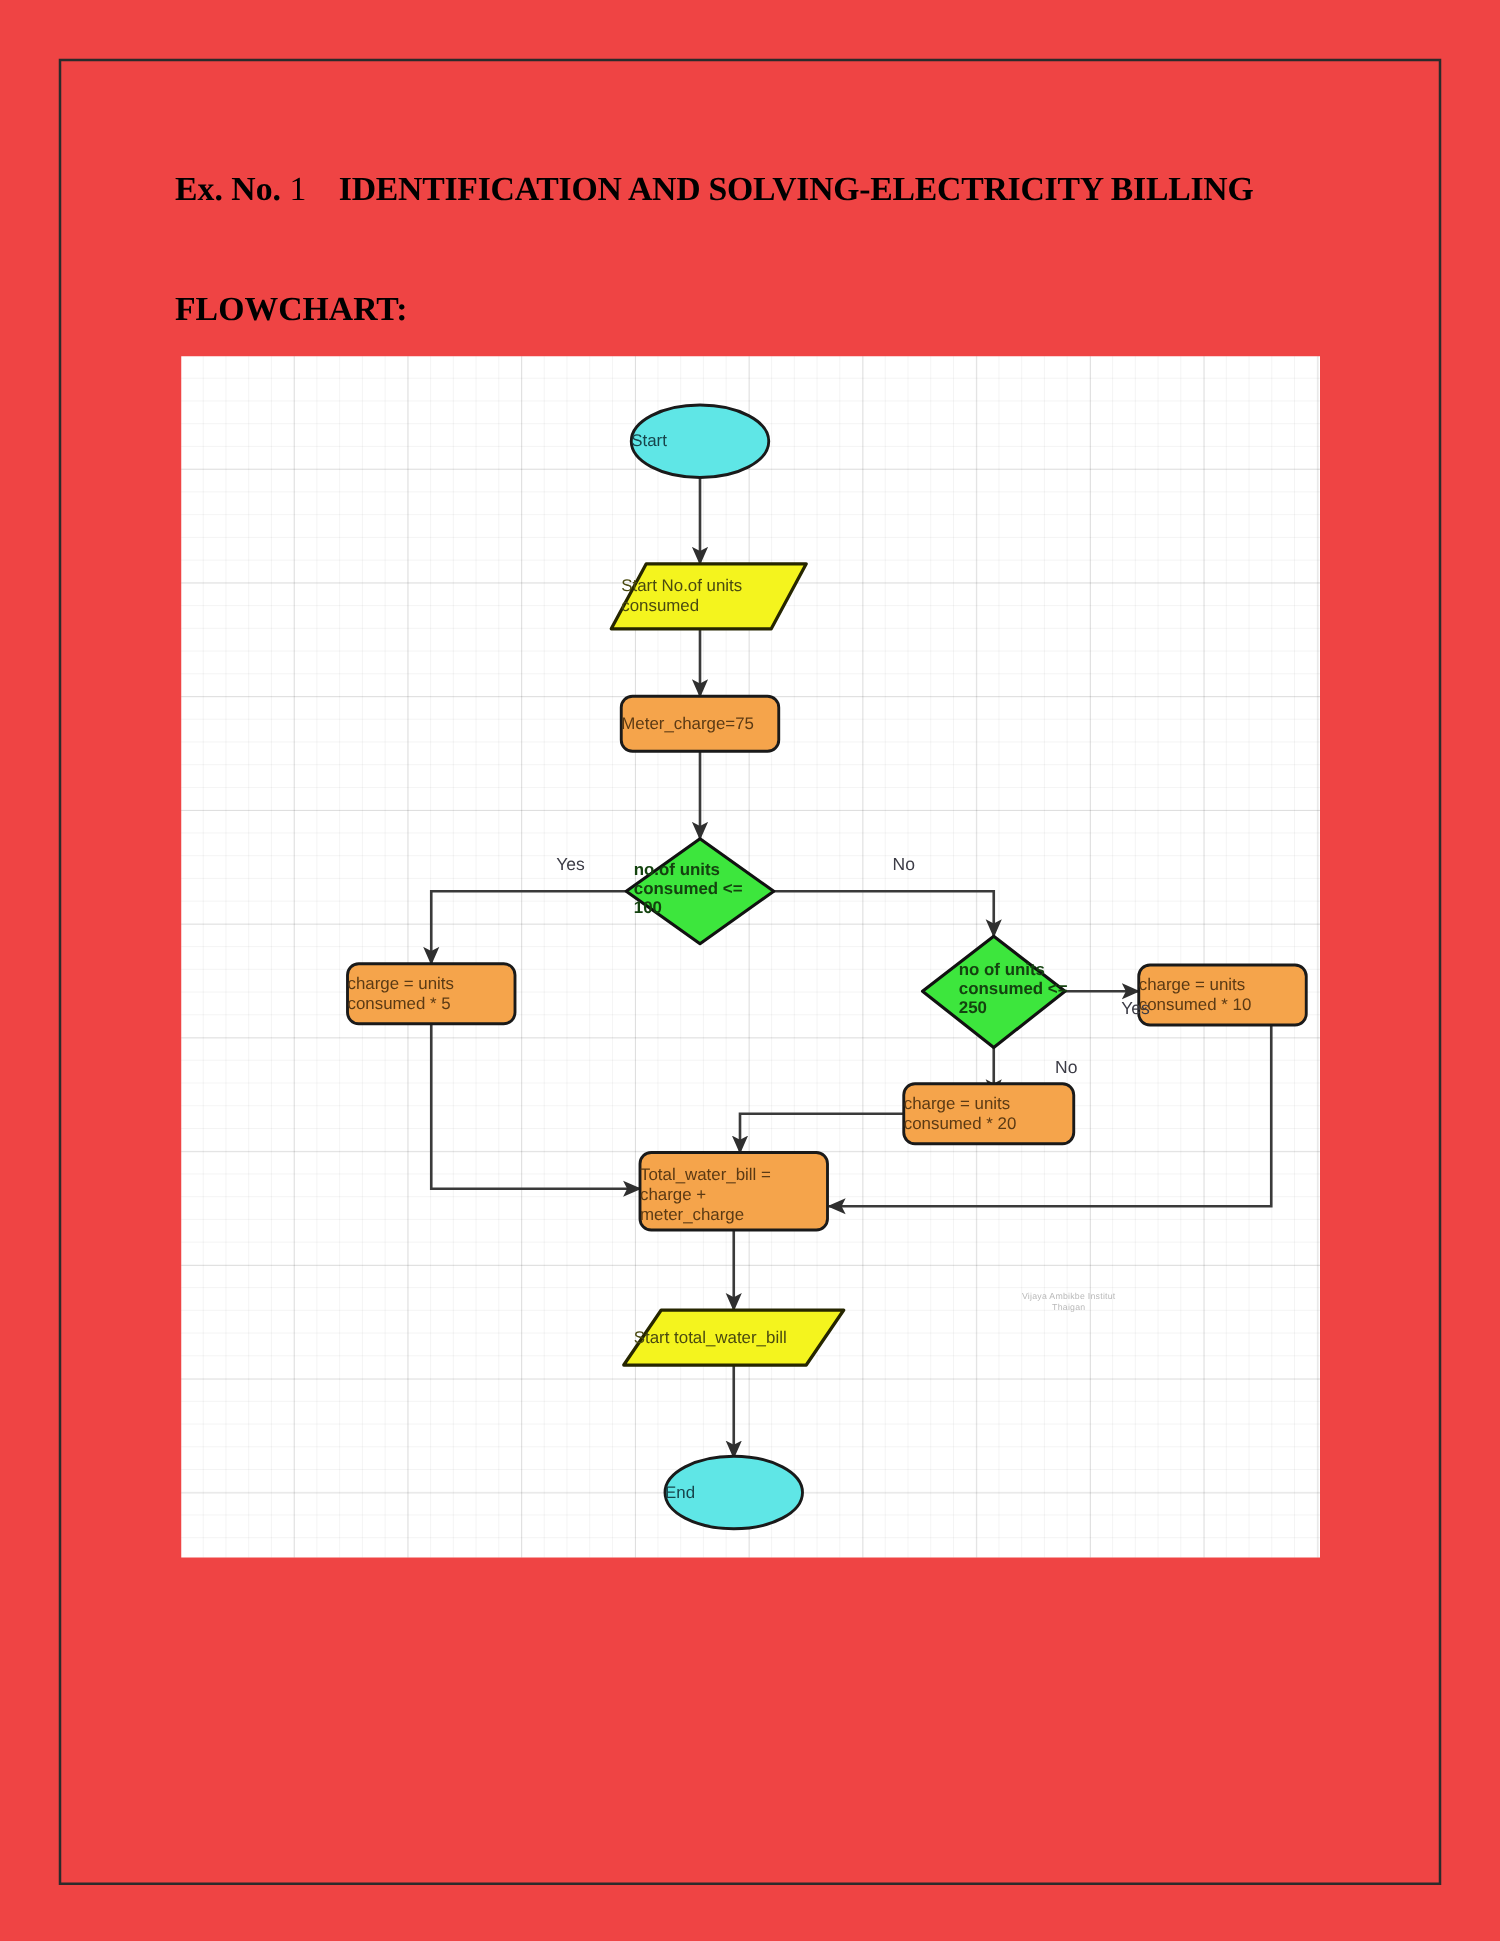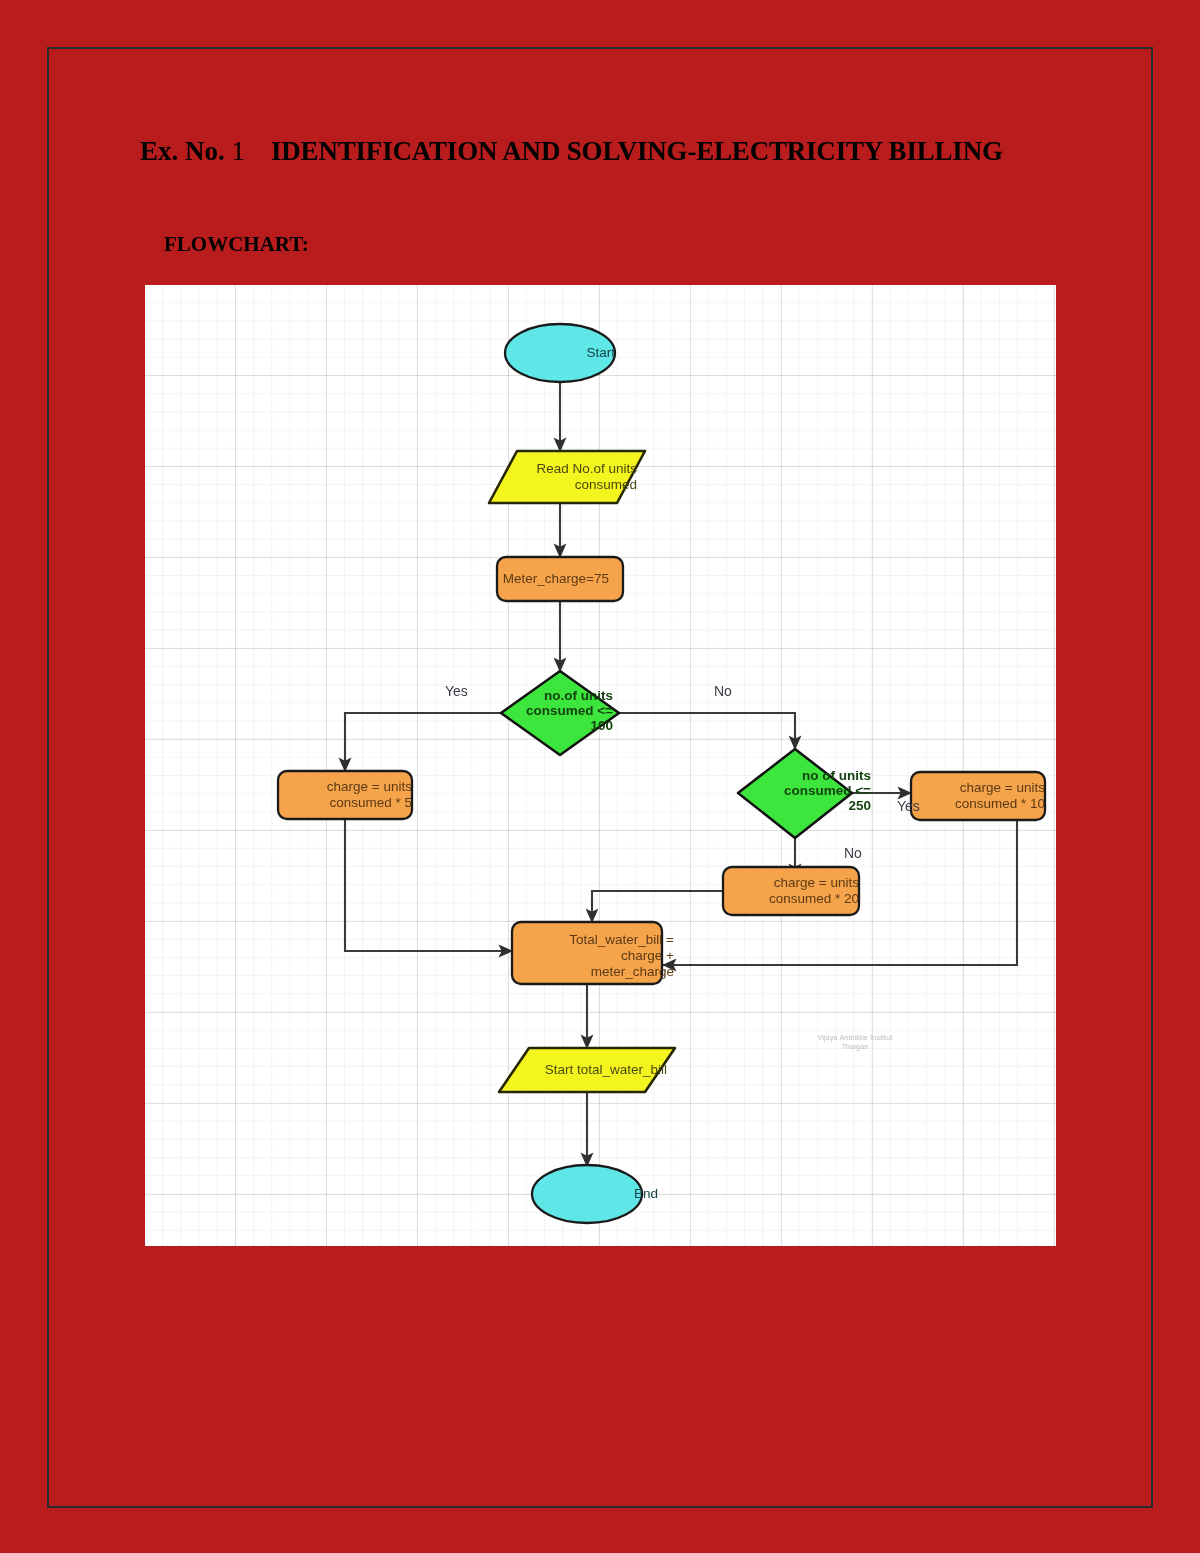--- a/index.html
+++ b/index.html
@@ -9,21 +9,21 @@
     background: #ffffff;
   }
   body {
     font-family: "Liberation Serif", serif;
     -webkit-font-smoothing: antialiased;
   }
   #page {
     position: relative;
     width: 1200px;
     height: 1553px;
-    background: #b91c1c;
+    background: #ef4444;
     overflow: hidden;
   }
   
   #page-border {
     position: absolute;
     left: 47px;
     top: 47px;
     width: 1106px;
     height: 1461px;
     border: 2px solid #2b2b2b;
@@ -53,24 +53,23 @@
     font-weight: bold;
     color: #000000;
     margin-left: 26px;
     letter-spacing: -0.2px;
   }
   #flowchart-label {
     position: absolute;
     left: 140px;
     top: 232px;
     font-family: "Liberation Serif", serif;
-    font-size: 21px;
+    font-size: 27px;
     font-weight: bold;
     color: #000000;
-    margin-left: 24px;
   }
 
   
   #flow-canvas {
     position: absolute;
     left: 145px;
     top: 285px;
     width: 911px;
     height: 961px;
     background-color: #ffffff;
@@ -94,21 +93,21 @@
     width: 911px;
     height: 961px;
   }
 
   
   .node-label {
     position: absolute;
     font-family: "Liberation Sans", sans-serif;
     font-size: 13.5px;
     line-height: 16px;
-    text-align: right;
+    text-align: left;
     white-space: pre-line;
     pointer-events: none;
   }
   .lbl-term  { color: #17444b; }
   .lbl-io    { color: #4a4a10; }
   .lbl-proc  { color: #5b3a14; }
   .lbl-dec   { color: #14430f; font-weight: bold; }
   .edge-label {
     position: absolute;
     font-family: "Liberation Sans", sans-serif;
@@ -197,21 +196,21 @@
 
       <rect x="367" y="637" width="150" height="62" rx="9" ry="9" fill="#F5A44B" stroke="#1a1a1a" stroke-width="2.3"></rect>
 
       <path d="M 384 763 L 530 763 L 500 807 L 354 807 Z" fill="#F4F41E" stroke="#262600" stroke-width="2.6" stroke-linejoin="round"></path>
 
       <ellipse cx="442" cy="909" rx="55" ry="29" fill="#5FE6E6" stroke="#1a1a1a" stroke-width="2.3"></ellipse>
     </svg>
 
     <div class="node-label lbl-term" style="left:360px; top:60px; width:110px;">Start</div>
 
-    <div class="node-label lbl-io" style="left:352px; top:176px; width:140px;">Read No.of units
+    <div class="node-label lbl-io" style="left:352px; top:176px; width:140px;">Start No.of units
 consumed</div>
 
     <div class="node-label lbl-proc" style="left:352px; top:286px; width:112px;">Meter_charge=75</div>
 
     <div class="node-label lbl-dec" style="left:362px; top:403px; width:106px; line-height:15px;">no.of units
 consumed &lt;=
 100</div>
 
     <div class="node-label lbl-proc" style="left:133px; top:494px; width:134px;">charge = units
 consumed * 5</div>

